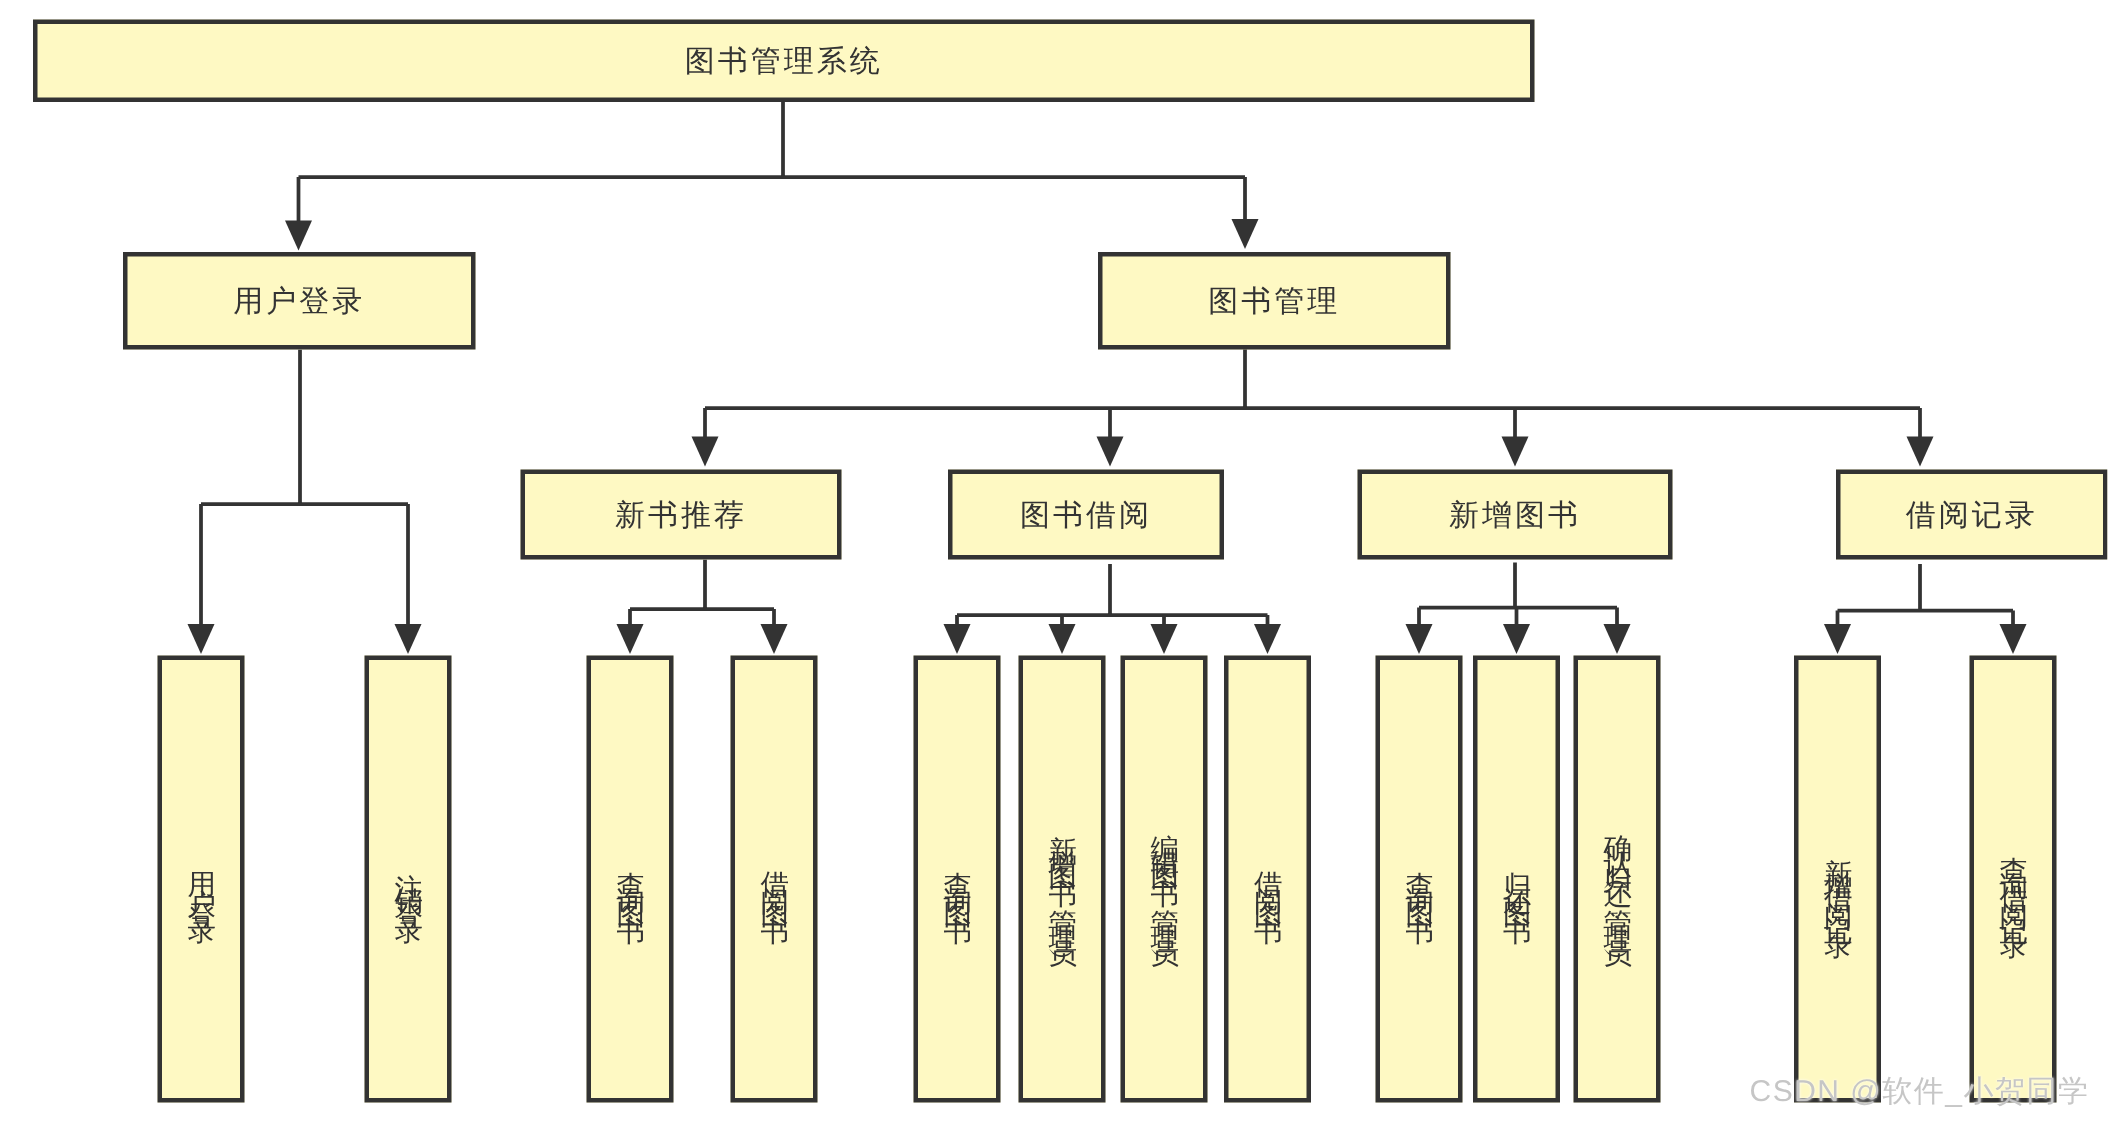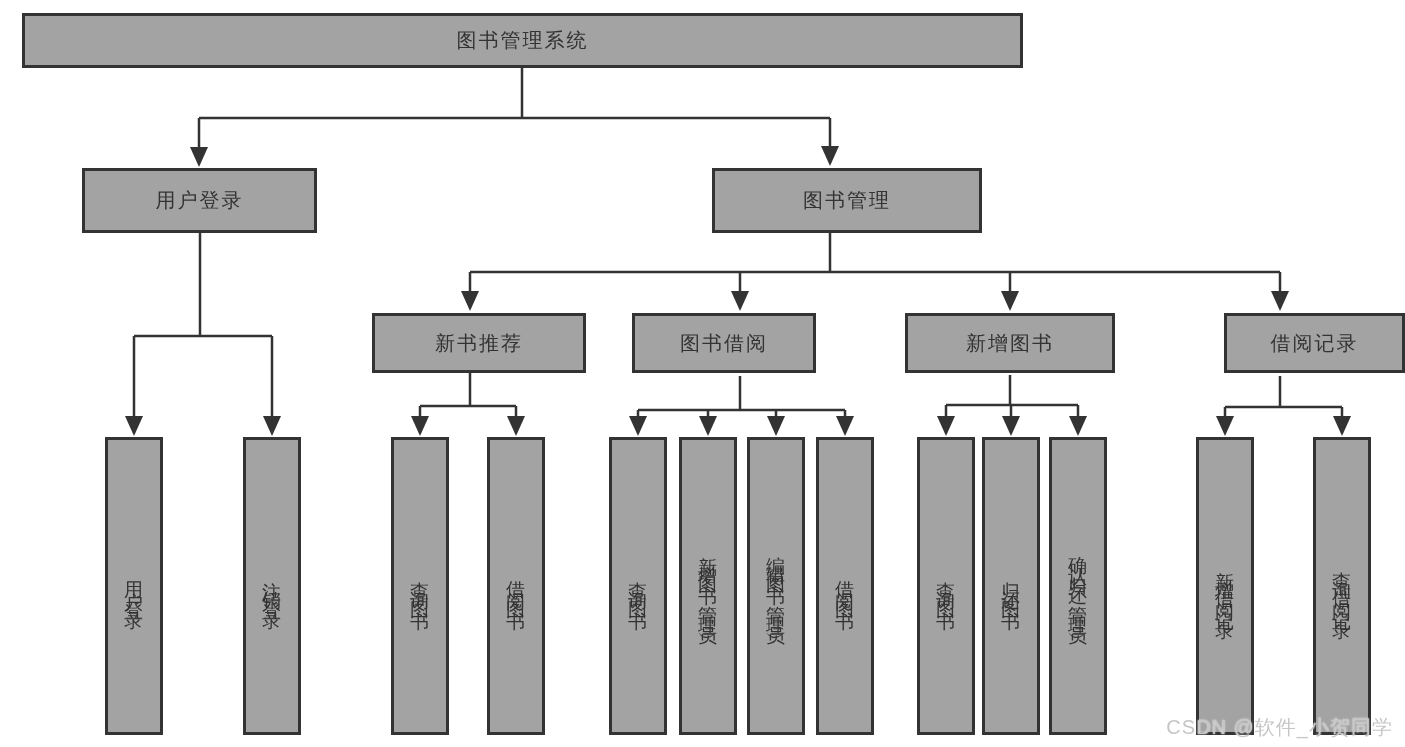--- a/index.html
+++ b/index.html
@@ -4,21 +4,21 @@
 <style>
   html,body{
     margin:0;padding:0;width:1405px;height:747px;
     background:#ffffff;overflow:hidden;
     font-family:"Liberation Sans","DejaVu Sans",sans-serif;
   }
   .canvas{position:relative;width:1405px;height:747px;background:#ffffff;}
   svg.wires{position:absolute;left:0;top:0;z-index:1;}
   .node{
     position:absolute;z-index:2;box-sizing:border-box;
-    border:3px solid #333333;background:#a3a3a3;
+    border:3px solid #333333;background:#fef9c3;
     display:flex;align-items:center;justify-content:center;
     color:#333333;
   }
   .hbox{font-size:20px;letter-spacing:2px;}
   .vbox{
     top:437px;height:298px;width:58px;
     writing-mode:vertical-rl;text-orientation:mixed;
     font-size:19px;letter-spacing:10px;line-height:1;
   }
   .watermark{
@@ -67,23 +67,23 @@
       <polygon points="1011,436 1002,416 1020,416"></polygon>
       <polygon points="1078,436 1069,416 1087,416"></polygon>
       <polygon points="1225,436 1216,416 1234,416"></polygon>
       <polygon points="1342,436 1333,416 1351,416"></polygon>
     </g>
   </svg>
 
   <div class="node hbox" style="left:22px;top:13px;width:1001px;height:55px">图书管理系统</div>
 
   <div class="node hbox" style="left:82px;top:168px;width:235px;height:65px">用户登录</div>
-  <div class="node hbox" style="left:712px;top:168px;width:270px;height:65px">图书管理</div>
+  <div class="node hbox" style="left:732px;top:168px;width:235px;height:65px">图书管理</div>
 
-  <div class="node hbox" style="left:372px;top:313px;width:214px;height:60px">新书推荐</div>
+  <div class="node hbox" style="left:347px;top:313px;width:214px;height:60px">新书推荐</div>
   <div class="node hbox" style="left:632px;top:313px;width:184px;height:60px">图书借阅</div>
   <div class="node hbox" style="left:905px;top:313px;width:210px;height:60px">新增图书</div>
   <div class="node hbox" style="left:1224px;top:313px;width:181px;height:60px">借阅记录</div>
 
   <div class="node vbox" style="left:105px">用户登录</div>
   <div class="node vbox" style="left:243px">注销登录</div>
 
   <div class="node vbox" style="left:391px">查询图书</div>
   <div class="node vbox" style="left:487px">借阅图书</div>
 

